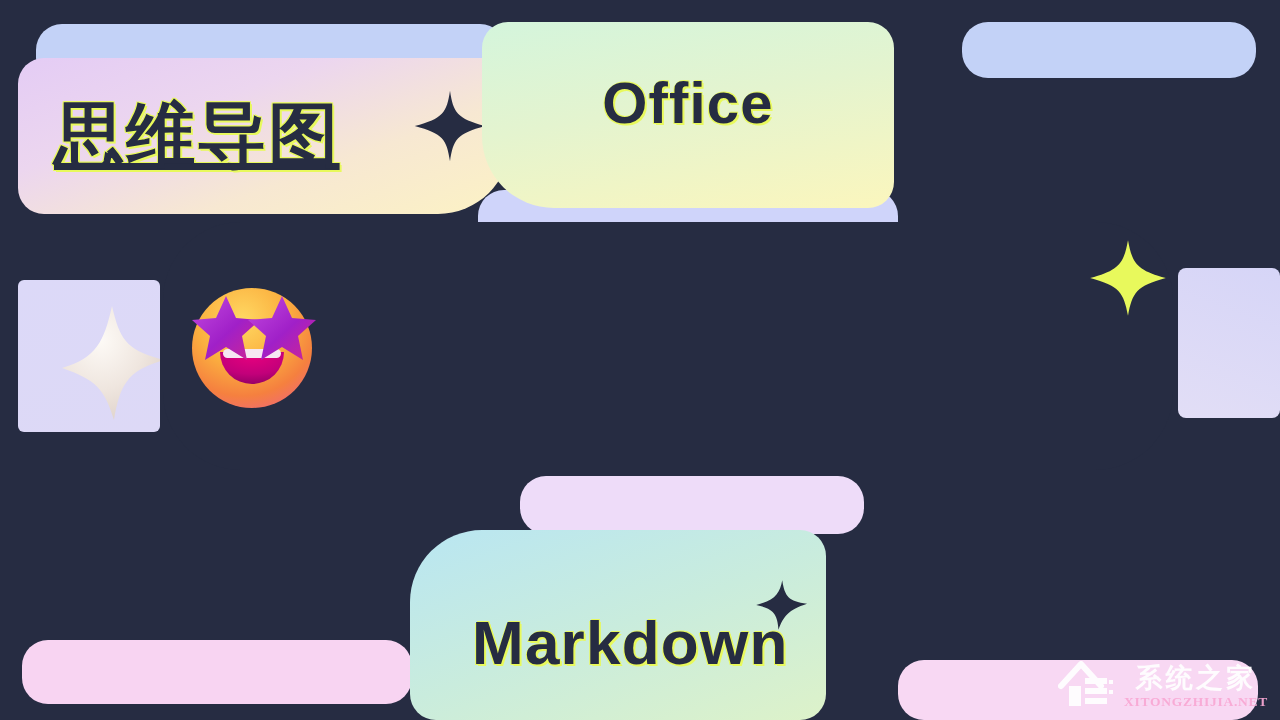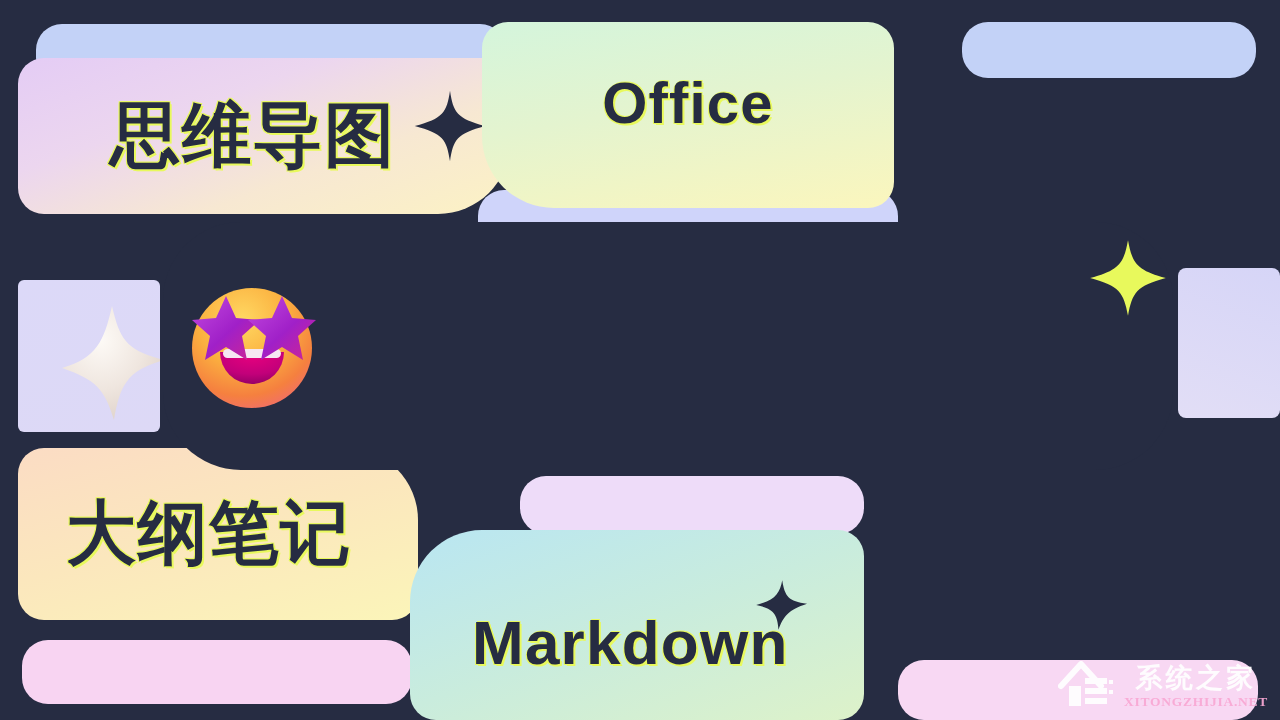--- a/index.html
+++ b/index.html
@@ -93,21 +93,21 @@
 
   <div class="strip" style="left:22px; top:640px; width:390px; height:64px; background:#f8d4f2;"></div>
 
   <div class="strip" style="left:520px; top:476px; width:344px; height:58px; background:#eedcf9;"></div>
 
   <div class="strip" style="left:898px; top:660px; width:360px; height:60px; background:#f8d8f3;"></div>
 
   <div class="card" style="left:18px; top:58px; width:492px; height:156px;
               border-radius:26px 26px 72px 26px;
               background:linear-gradient(160deg,#e4ccf5 0%, #ecd6ef 34%, #f7e8d2 66%, #fcf2c4 100%);">
-    <div class="label cn" style="font-size:70px; padding-left:92px;">思维导图</div>
+    <div class="label cn" style="font-size:70px; padding-left:36px;text-decoration:underline;">思维导图</div>
   </div>
 
   <svg class="spark" style="left:408px; top:84px;" width="84" height="84" viewBox="0 0 100 100">
     <path d="M50 8 C54 34 58 41 92 50 C58 59 54 66 50 92 C46 66 42 59 8 50 C42 41 46 34 50 8 Z" fill="#262c42"></path>
   </svg>
 
   <div class="card" style="left:482px; top:22px; width:412px; height:186px;
               border-radius:26px 26px 26px 72px;
               background:linear-gradient(170deg,#d4f5dc 0%, #e4f4cf 45%, #fbf6bd 100%);">
     <div class="label en" style="font-size:58px; justify-content:center; padding-bottom:26px;">Office</div>
@@ -125,27 +125,22 @@
         <radialGradient id="blobg" cx="38%" cy="30%" r="78%">
           <stop offset="0%" stop-color="#fdfaf6"></stop>
           <stop offset="55%" stop-color="#efe6df"></stop>
           <stop offset="100%" stop-color="#ddd0c8"></stop>
         </radialGradient>
       </defs>
       <path d="M72 18 C80 52 86 62 124 72 C88 82 80 96 74 132 C64 100 56 92 22 80 C56 70 64 54 72 18 Z" fill="url(#blobg)"></path>
     </svg>
   </div>
 
-  <div class="card" style="left:18px; top:448px; width:400px; height:172px;
-              border-radius:26px 72px 26px 26px;
-              background:linear-gradient(165deg,#fbdcc4 0%, #fbe7bd 48%, #fbf5b9 100%);">
-    <div class="label cn" style="font-size:70px; padding-left:48px;">大纲笔记</div>
-  </div>
-
-  <div class="card" style="left:410px; top:530px; width:454px; height:190px;
+
+  <div class="card" style="left:410px; top:530px; width:416px; height:190px;
               border-radius:72px 26px 26px 26px;
               background:linear-gradient(160deg,#b9e6f2 0%, #c9ecdd 50%, #ddf2c9 100%);">
     <div class="label en" style="font-size:62px; padding-left:62px; padding-top:34px;">Markdown</div>
     <svg class="spark" style="left:340px; top:44px;" width="62" height="62" viewBox="0 0 100 100">
       <path d="M52 10 C56 36 62 44 92 48 C62 58 54 68 46 90 C44 64 38 56 10 50 C40 42 48 32 52 10 Z" fill="#262c42"></path>
     </svg>
   </div>
 
 
   <div class="card" style="left:1178px; top:268px; width:102px; height:150px; border-radius:8px;

